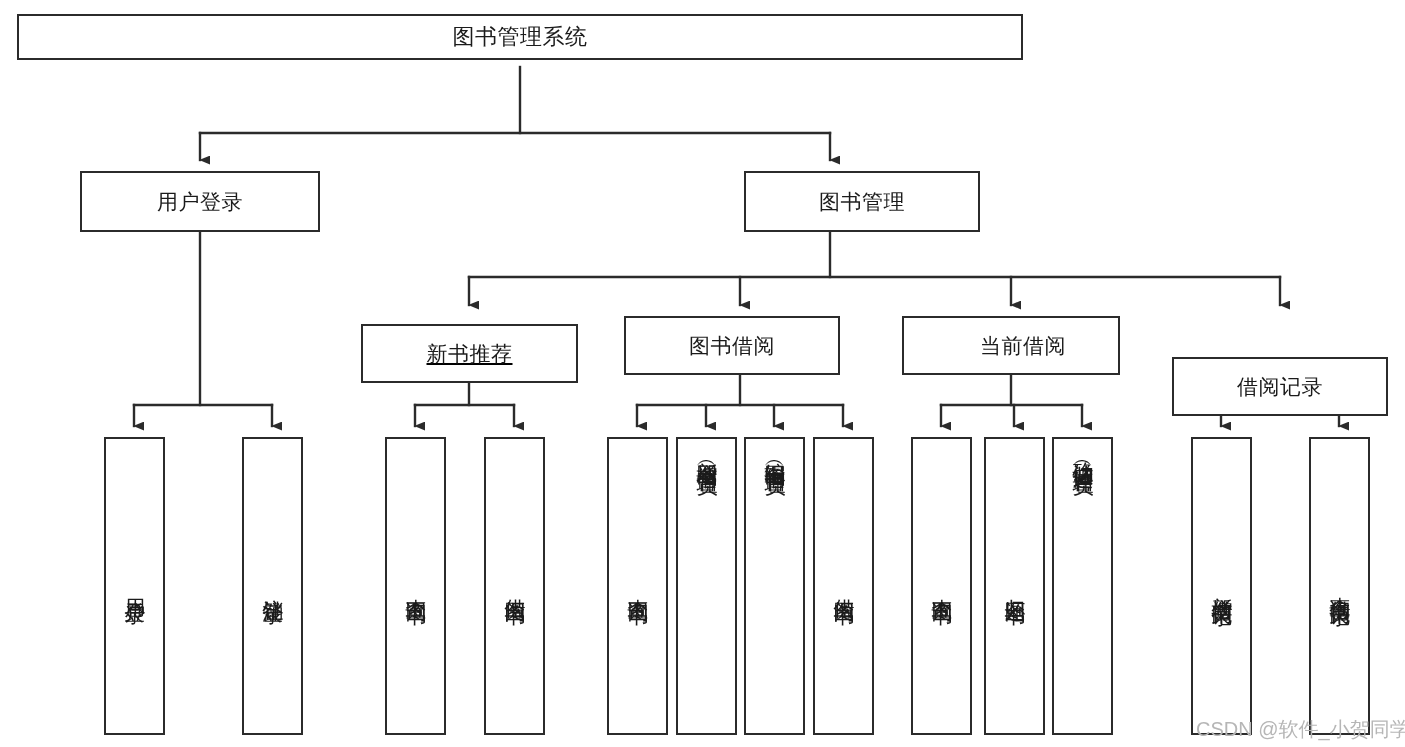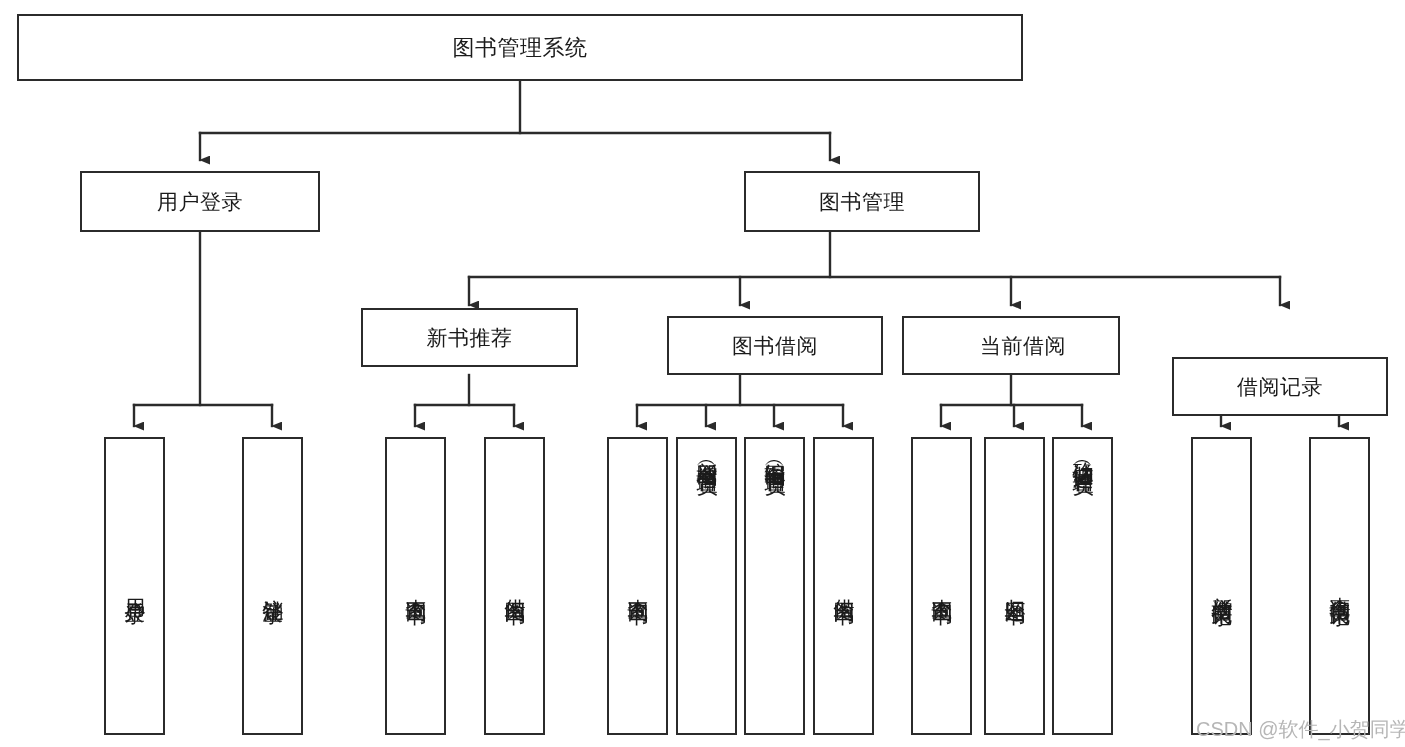--- a/index.html
+++ b/index.html
@@ -116,33 +116,33 @@
         <line x1="1014" y1="405" x2="1014" y2="426" marker-end="url(#arrowhead)"></line>
         <line x1="1082" y1="405" x2="1082" y2="426" marker-end="url(#arrowhead)"></line>
         <line x1="1280" y1="375" x2="1280" y2="405"></line>
         <line x1="1221" y1="405" x2="1339" y2="405"></line>
         <line x1="1221" y1="405" x2="1221" y2="426" marker-end="url(#arrowhead)"></line>
         <line x1="1339" y1="405" x2="1339" y2="426" marker-end="url(#arrowhead)"></line>
       </g>
   </svg>
 
   <div id="node-layer">
-      <div class="node root horizontal" style="left: 17px; top: 14px; width: 1006px; height: 67px;">
+      <div class="node root horizontal" style="left: 17px; top: 14px; width: 1006px; height: 46px;">
         <span class="label">图书管理系统</span>
       </div>
       <div class="node level2 horizontal" style="left: 80px; top: 171px; width: 240px; height: 61px;">
         <span class="label">用户登录</span>
       </div>
       <div class="node level2 horizontal" style="left: 712px; top: 171px; width: 236px; height: 61px; margin-left: 32px;">
         <span class="label">图书管理</span>
       </div>
-      <div class="node level3 horizontal" style="left: 361px; top: 308px; width: 217px; height: 59px;">
+      <div class="node level3 horizontal" style="left: 361px; top: 324px; width: 217px; height: 59px; text-decoration: underline;">
         <span class="label">新书推荐</span>
       </div>
-      <div class="node level3 horizontal" style="left: 667px; top: 316px; width: 216px; height: 59px;">
+      <div class="node level3 horizontal" style="left: 624px; top: 316px; width: 216px; height: 59px;">
         <span class="label">图书借阅</span>
       </div>
       <div class="node level3 horizontal" style="left: 902px; top: 316px; width: 218px; height: 59px; padding-left: 24px;">
         <span class="label">当前借阅</span>
       </div>
       <div class="node level3 horizontal" style="left: 1172px; top: 316px; width: 216px; height: 59px; margin-top: 41px;">
         <span class="label">借阅记录</span>
       </div>
       <div class="node leaf vertical centered" style="left: 104px; top: 437px; width: 61px; height: 298px;">
         <span class="label">用户登录</span>

